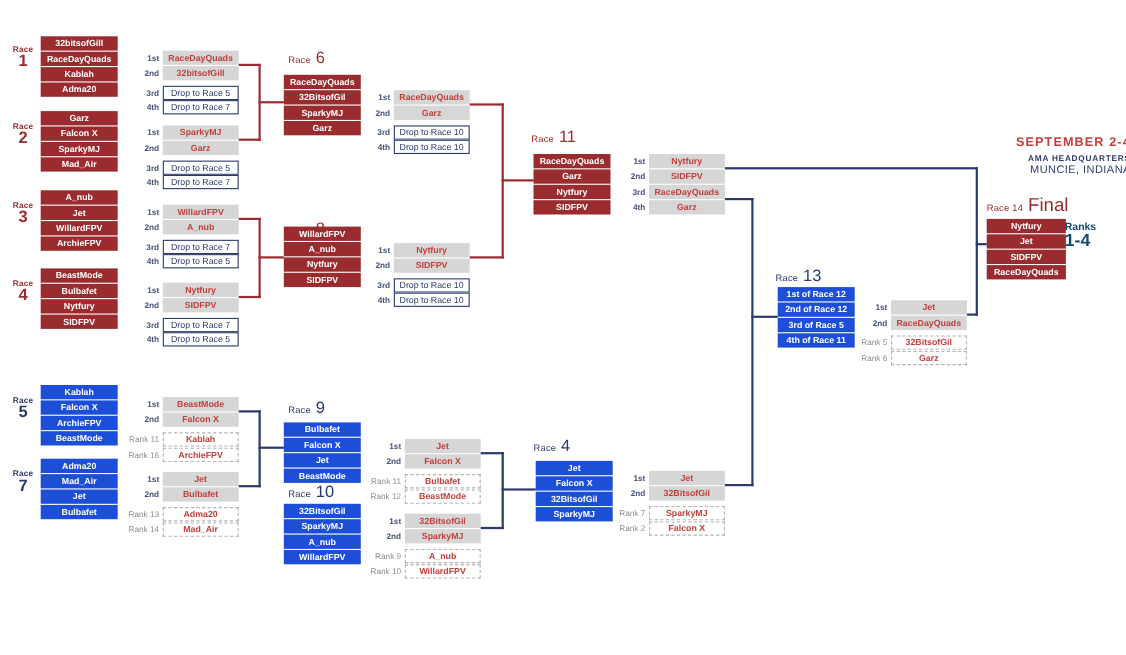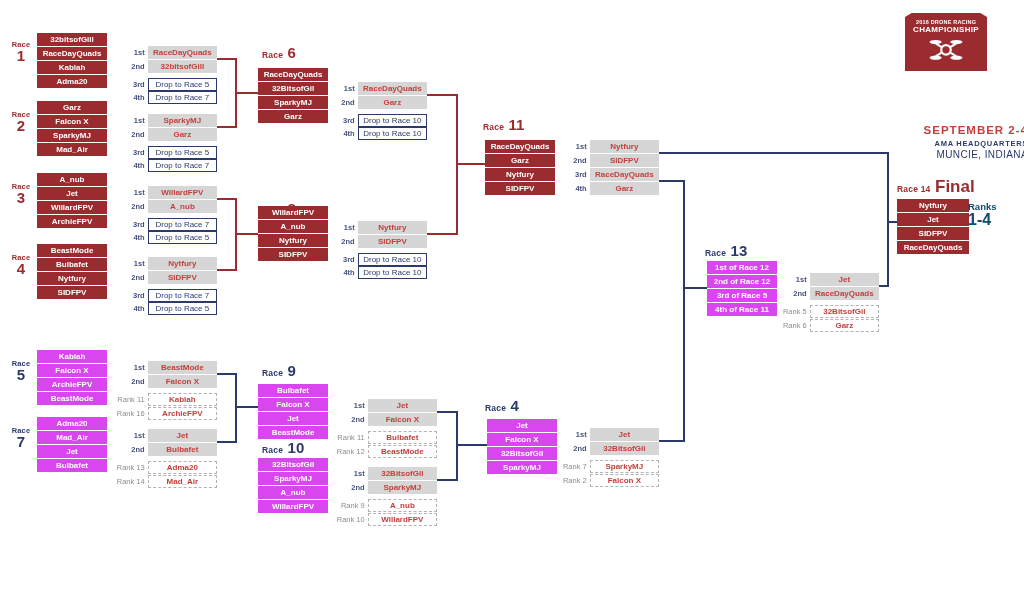--- a/index.html
+++ b/index.html
@@ -6,32 +6,32 @@
   body{
     width:1024px;height:595px;position:relative;overflow:hidden;
     background:#ffffff;font-family:"Liberation Sans",sans-serif;
     -webkit-font-smoothing:antialiased;
   }
   
   .entries{position:absolute;width:70px}
   .entry{height:13px;line-height:13px;margin-bottom:1px;text-align:center;
          color:#fff;font-size:8px;font-weight:bold;white-space:nowrap;overflow:hidden}
   .entries.red .entry{background:#9a2b2e}
-  .entries.navy .entry{background:#d946ef}
+  .entries.navy .entry{background:#1d4ed8}
   .entries.wide{width:72px}
 
   
   .side-label{position:absolute;width:30px;text-align:center;font-weight:bold}
   .side-label .sl-word{font-size:7.5px;letter-spacing:.2px}
   .side-label .sl-num{font-size:15px;line-height:14px}
   .side-label.red{color:#9a2b2e}
   .side-label.navy{color:#2b3a6b}
 
   
-  .race-title{position:absolute;font-weight:bold;white-space:nowrap}
+  .race-title{position:absolute;font-weight:normal;white-space:nowrap}
   .race-title .rt-word{font-size:8.5px;letter-spacing:.2px}
   .race-title .rt-num{font-size:15px}
   .race-title.red{color:#9a2b2e}
   .race-title.navy{color:#2b3a6b}
   .race-title.final .rt-num{font-size:17px}
 
   
   .results{position:absolute;width:104px}
   .rrow{display:flex;margin-bottom:1px;height:13px}
   .rrow.gap{margin-top:5px}
@@ -475,33 +475,19 @@
 <div class="line navy-l" style="left:659px;top:180px;width:26px;height:2px"></div>
 <div class="line navy-l" style="left:659px;top:440px;width:26px;height:2px"></div>
 <div class="line navy-l" style="left:683px;top:180px;width:2px;height:262px"></div>
 <div class="line navy-l" style="left:683px;top:287px;width:24px;height:2px"></div>
 <div class="line navy-l" style="left:659px;top:152px;width:230px;height:2px"></div>
 <div class="line navy-l" style="left:879px;top:285px;width:10px;height:2px"></div>
 <div class="line navy-l" style="left:887px;top:152px;width:2px;height:135px"></div>
 <div class="line navy-l" style="left:887px;top:221px;width:10px;height:2px"></div>
 
 <div id="badge">
-  <div class="badge-red">
-    <div class="badge-line1">2016 DRONE RACING</div>
-    <div class="badge-line2">CHAMPIONSHIP</div>
-    <svg width="36" height="26" viewBox="0 0 40 30" style="margin-top:2px">
-      <g stroke="#fff" fill="none" stroke-width="2.5" stroke-linecap="round">
-        <path d="M9 9 L31 23 M31 9 L9 23"></path>
-      </g>
-      <ellipse cx="8" cy="7" rx="7" ry="2.4" fill="#fff"></ellipse>
-      <ellipse cx="32" cy="7" rx="7" ry="2.4" fill="#fff"></ellipse>
-      <ellipse cx="8" cy="25" rx="7" ry="2.4" fill="#fff"></ellipse>
-      <ellipse cx="32" cy="25" rx="7" ry="2.4" fill="#fff"></ellipse>
-      <circle cx="20" cy="16" r="5.5" fill="#9a2b2e" stroke="#fff" stroke-width="2.5"></circle>
-    </svg>
-  </div>
 </div>
 
 <div id="dateblock">
   <div class="date">SEPTEMBER 2-4</div>
   <div class="venue">AMA HEADQUARTERS</div>
   <div class="loc">MUNCIE, INDIANA</div>
 </div>
 
 </body></html>

